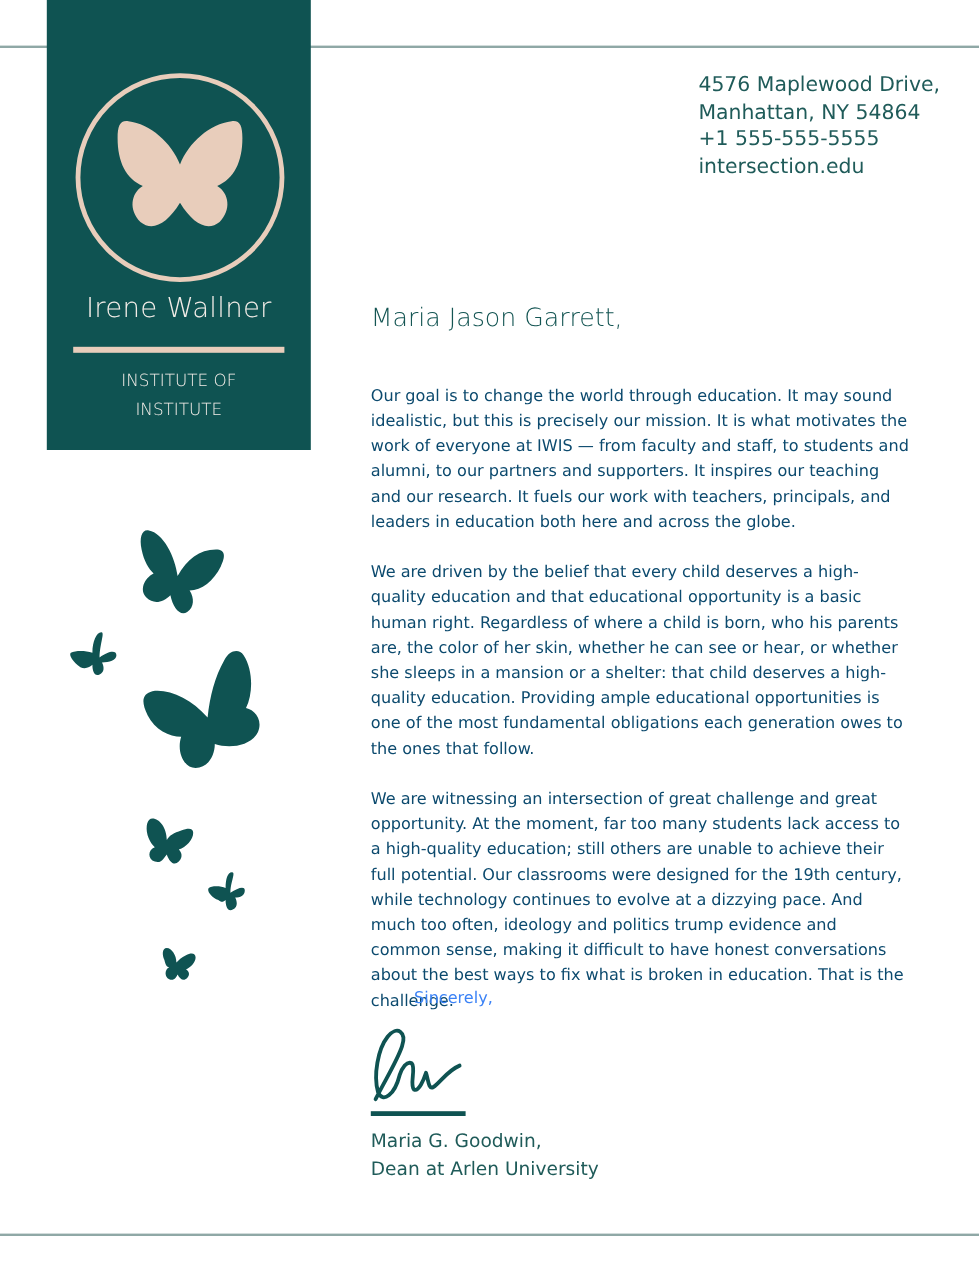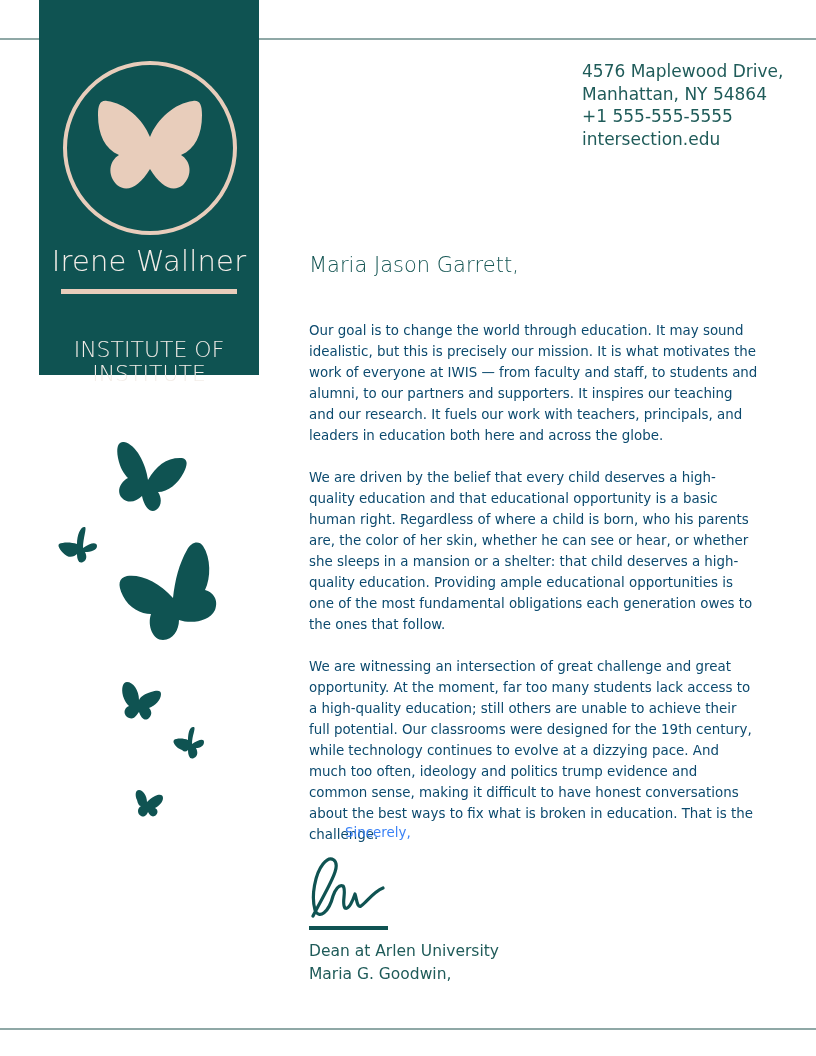--- a/index.html
+++ b/index.html
@@ -17,28 +17,28 @@
     position:absolute; left:39px; top:0; width:220px; height:375px;
     background:#0f5352; z-index:2;
   }
   .logo-ring {
     position:absolute; left:24px; top:61px; width:166px; height:166px;
     border:4px solid #e8cdbb; border-radius:50%;
   }
   .logo-ring svg { position:absolute; left:28px; top:32px; }
   .panel-name {
     position:absolute; left:0; width:220px; top:244px; text-align:center;
-    color:#f3ede8; font-size:29px; font-weight:300; letter-spacing:0.2px;
+    color:#f3ede8; font-size:23px; font-weight:300; letter-spacing:0.2px;
   }
   .panel-bar {
     position:absolute; left:22px; top:289px; width:176px; height:5px; background:#e8cdbb;
   }
   .panel-org {
     position:absolute; left:0; width:220px; top:306px; text-align:center;
-    color:#f3ede8; font-size:22px; line-height:24px; font-weight:300;margin-top:32px;
+    color:#f3ede8; font-size:14px; line-height:24px; font-weight:300;
   }
   .panel-org span { display:block; }
 
   .bf { position:absolute; }
 
   .address {
     position:absolute; left:582px; top:60px; font-size:17px; line-height:22.5px; color:#1f5b59;
   }
   .address div { white-space:nowrap; }
 
@@ -115,15 +115,15 @@
 </div>
 
 <div class="closing">Sincerely,</div>
 
 <svg class="signature" width="80" height="66" viewBox="0 0 80 66">
   <path fill="none" stroke="#0f5352" stroke-width="3.2" stroke-linecap="round" stroke-linejoin="round" d="M4 60 C12 44 22 28 26 16 C30 4 22 -2 14 8 C6 18 2 40 6 54 C10 64 20 56 24 40 C26 34 30 28 34 30 C38 34 32 48 36 52 C40 54 44 44 46 38 C48 44 48 52 52 50 C58 46 64 36 74 32"></path>
 </svg>
 <div class="sig-bar"></div>
 
 <div class="signer">
+  <div>Maria G. Goodwin,</div>
   <div>Dean at Arlen University</div>
-  <div>Maria G. Goodwin,</div>
 </div>
 
 </body></html>

